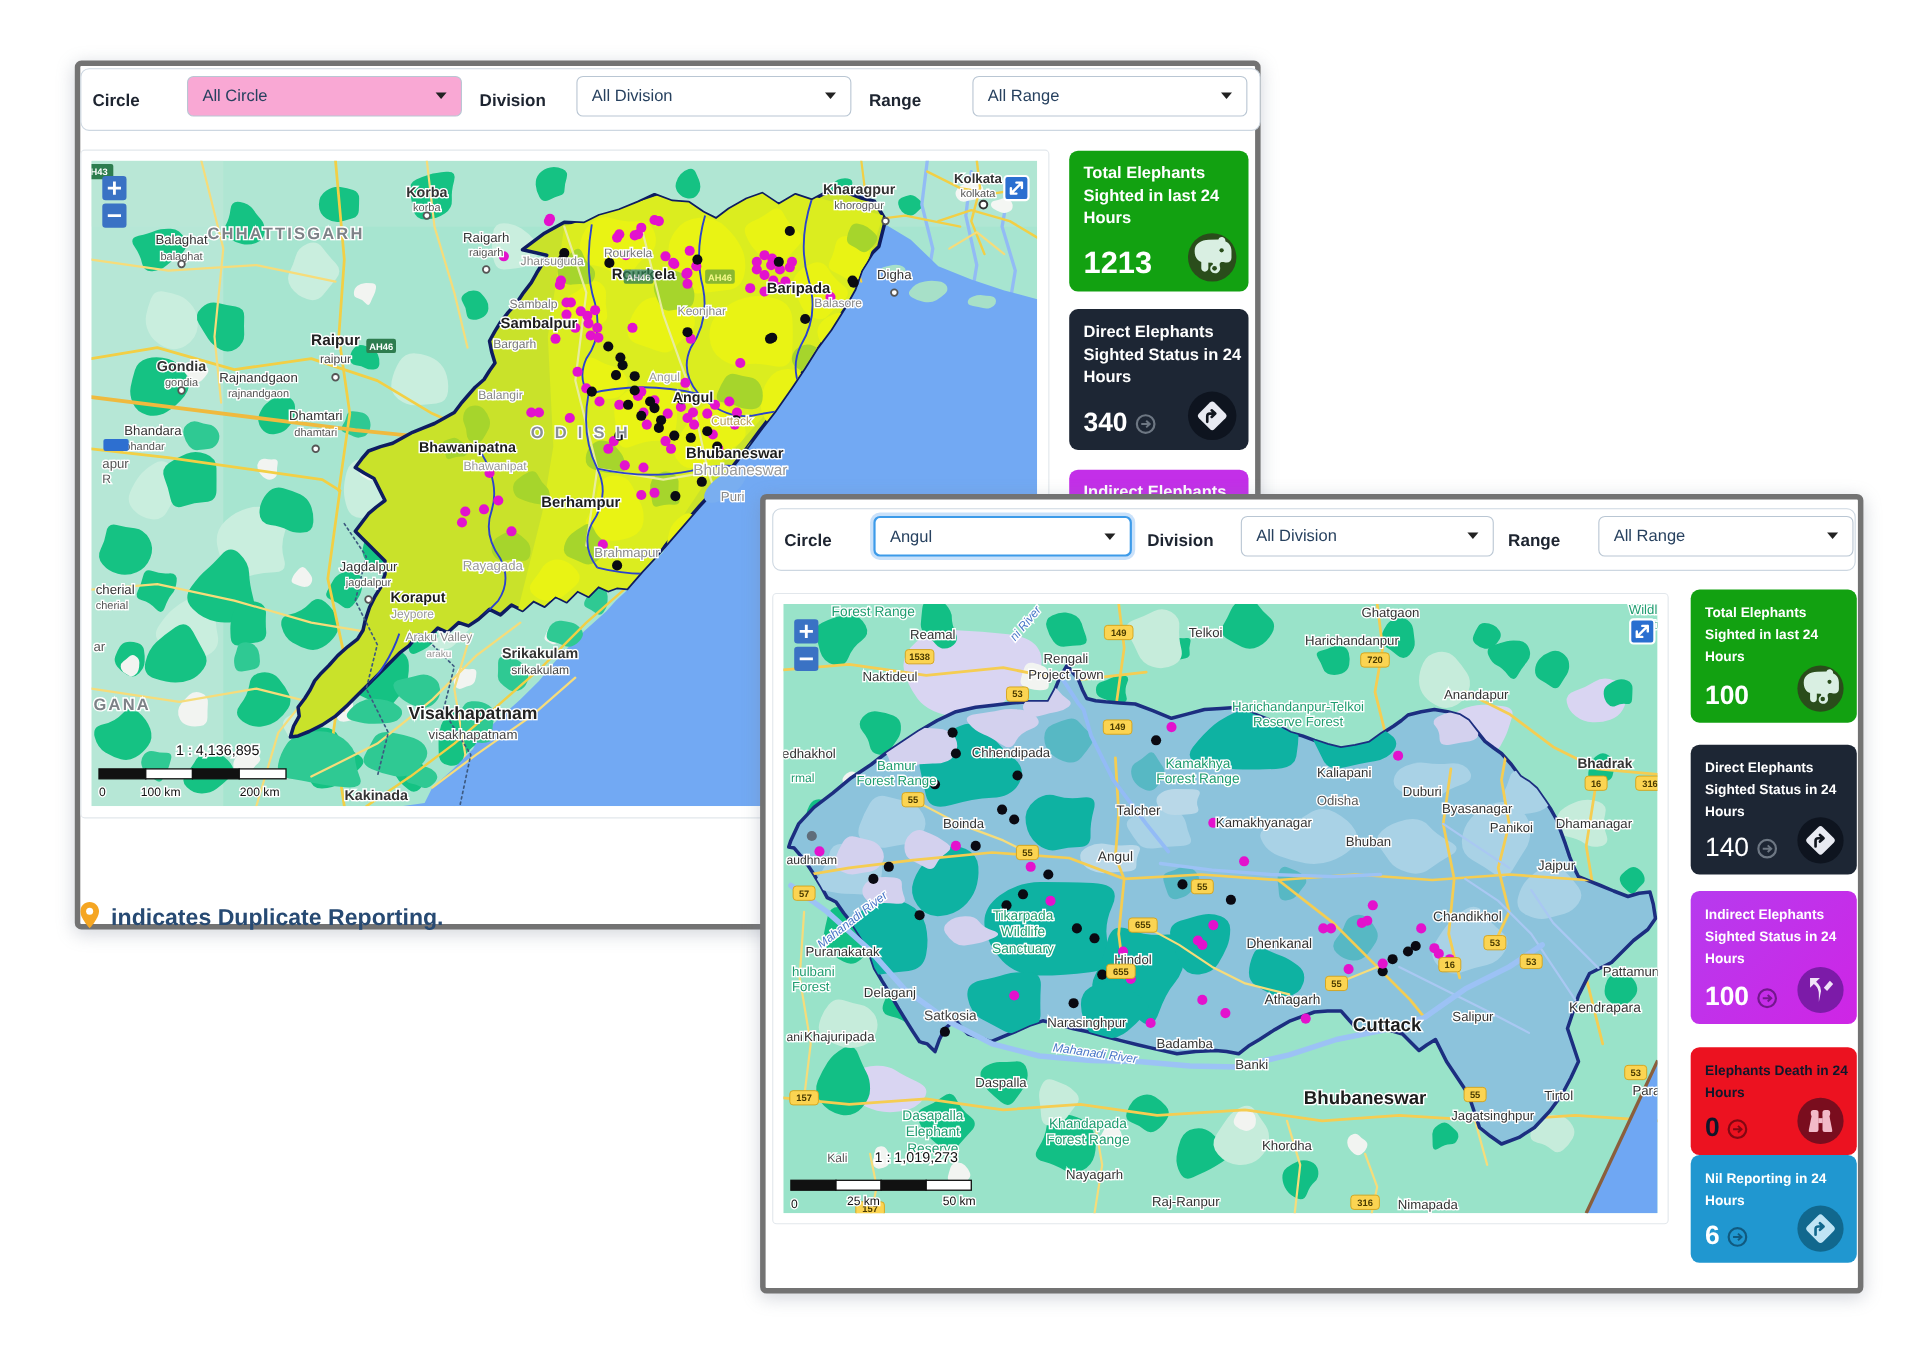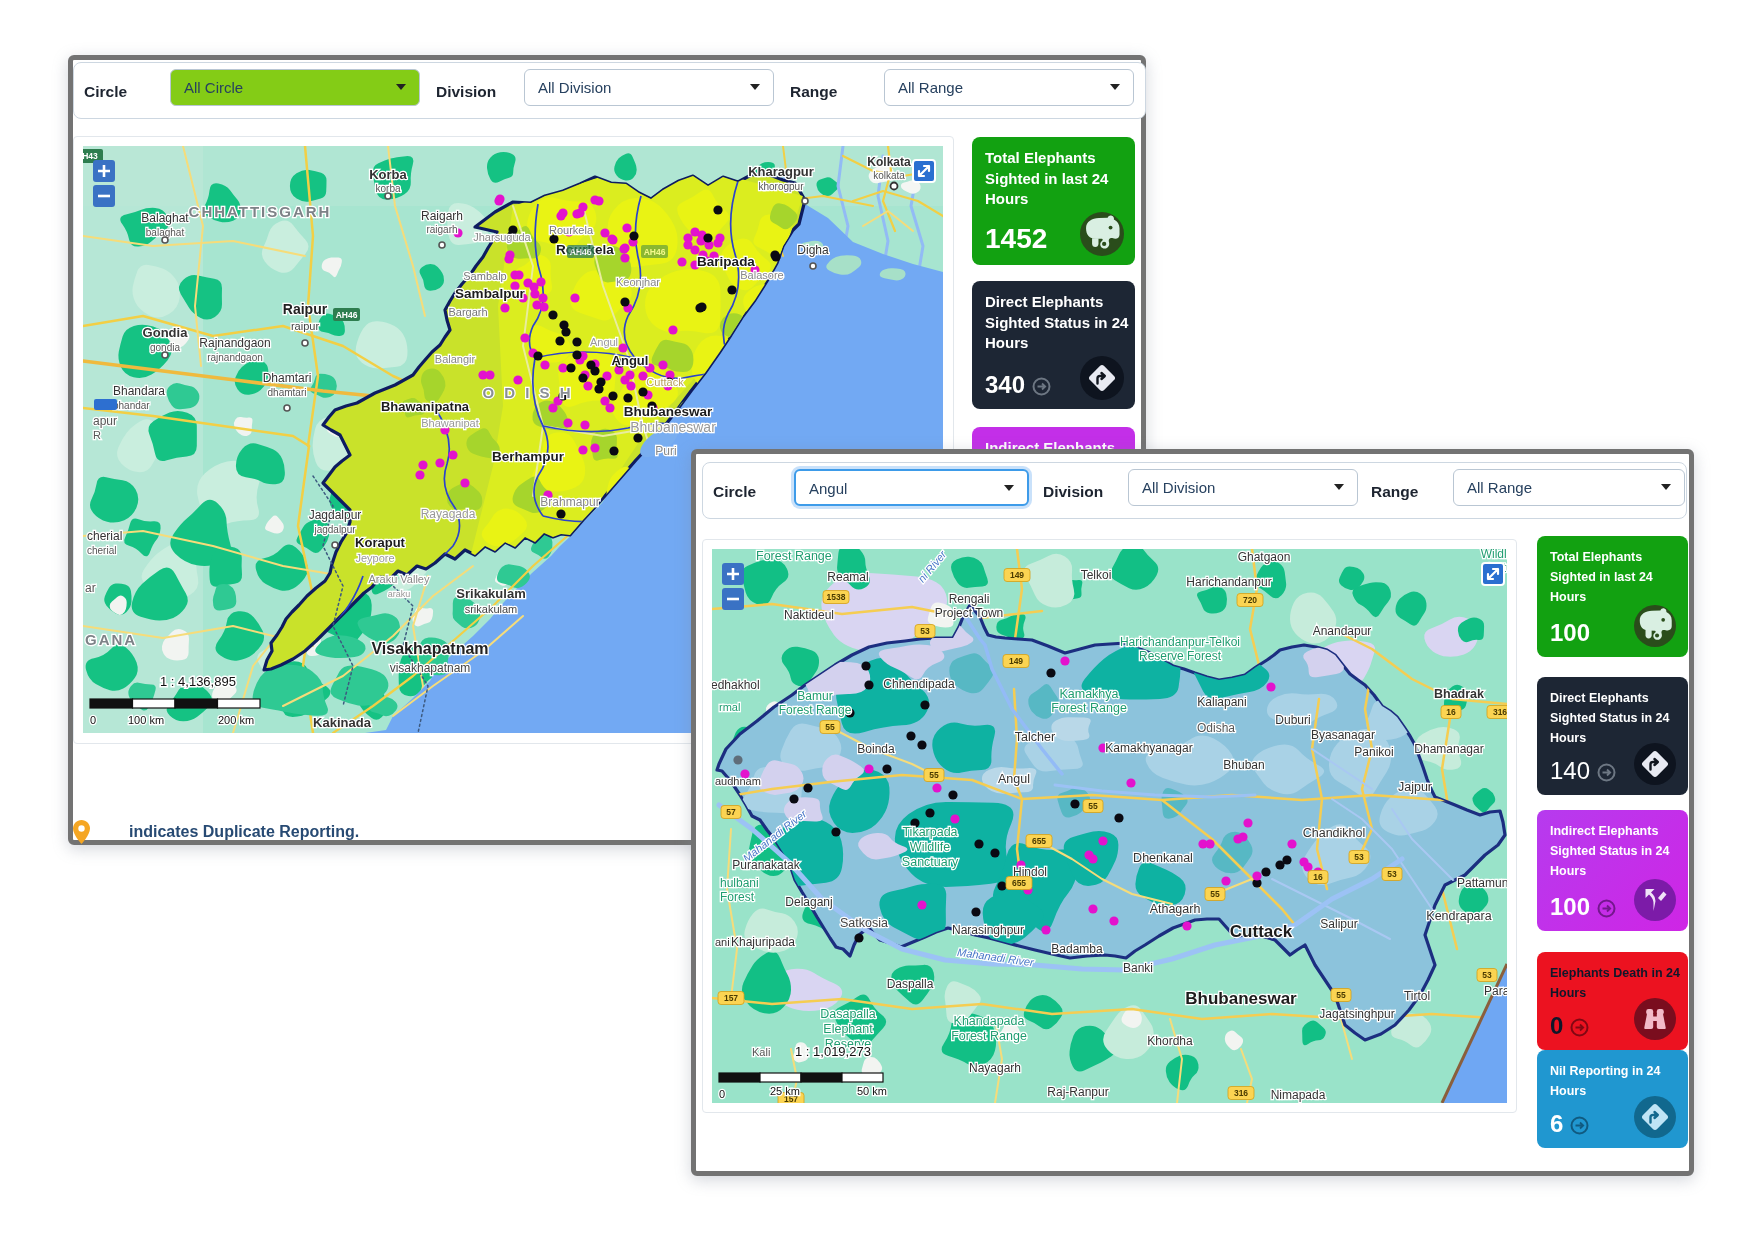--- a/index.html
+++ b/index.html
@@ -1,16 +1,16 @@
 <!DOCTYPE html>
 <html><head><meta charset="utf-8"><style>html,body{margin:0;padding:0;width:1756px;height:1240px;background:#ffffff;font-family:'Liberation Sans',sans-serif;overflow:hidden;}*{box-sizing:border-box;}.panel{position:absolute;background:#fff;border-radius:6px;box-shadow:0 4px 16px rgba(120,130,150,0.33);border:5px solid #737373;}</style></head><body>
 <div class="panel" style="left:68px;top:55px;width:1078px;height:790px;">
 <div style="position:absolute;left:0px;top:2px;width:1073px;height:57px;background:#fff;border:1px solid #cdd7e1;border-radius:8px;">
       <div style="position:absolute;left:10px;top:20px;font-size:15.5px;font-weight:bold;color:#1d2430;">Circle</div>
-      <div style="position:absolute;left:96px;top:6px;width:250px;height:37px;border:1.5px solid #b9c6d3;border-radius:6px;background:#84cc16;">
+      <div style="position:absolute;left:96px;top:6px;width:250px;height:37px;border:1.5px solid #b9c6d3;border-radius:6px;background:#f9a8d4;">
         <div style="position:absolute;left:13px;top:9px;font-size:15px;color:#27415f;">All Circle</div>
         <div style="position:absolute;right:13px;top:14px;width:0;height:0;border-left:5px solid transparent;border-right:5px solid transparent;border-top:6px solid #222;"></div>
       </div>
       <div style="position:absolute;left:362px;top:20px;font-size:15.5px;font-weight:bold;color:#1d2430;">Division</div>
       <div style="position:absolute;left:450px;top:6px;width:250px;height:37px;border:1.5px solid #b9c6d3;border-radius:6px;background:#fff;">
         <div style="position:absolute;left:13px;top:9px;font-size:15px;color:#27415f;">All Division</div>
         <div style="position:absolute;right:13px;top:14px;width:0;height:0;border-left:5px solid transparent;border-right:5px solid transparent;border-top:6px solid #222;"></div>
       </div>
       <div style="position:absolute;left:716px;top:20px;font-size:15.5px;font-weight:bold;color:#1d2430;">Range</div>
       <div style="position:absolute;left:810px;top:6px;width:250px;height:37px;border:1.5px solid #b9c6d3;border-radius:6px;background:#fff;">
@@ -425,21 +425,21 @@
           <rect x="10" y="39" width="22" height="22" rx="3" fill="#3a72c4"></rect>
           <path d="M15,50 H27" stroke="#fff" stroke-width="2.6"></path>
         </g>
 <g transform="translate(830,14)">
           <rect x="0" y="0" width="22" height="22" rx="3" fill="#2a6fd0" stroke="#fff" stroke-width="2"></rect>
           <path d="M6,16 L16,6 M6,16 l0,-5 M6,16 l5,0 M16,6 l0,5 M16,6 l-5,0" stroke="#fff" stroke-width="2.2" stroke-linecap="round"></path>
         </g>
 </svg></div>
 <div style="position:absolute;left:899px;top:77px;width:163px;height:128px;background:#12a111;border-radius:8px;color:#fff;">
       <div style="position:absolute;left:13px;top:11px;font-size:15px;font-weight:bold;line-height:20.5px;white-space:nowrap;">Total Elephants<br>Sighted in last 24<br>Hours</div>
-      <div style="position:absolute;left:13px;bottom:10px;font-size:28px;font-weight:bold;white-space:nowrap;">1452</div>
+      <div style="position:absolute;left:13px;bottom:10px;font-size:28px;font-weight:bold;white-space:nowrap;">1213</div>
       <svg style="position:absolute;right:9px;bottom:7px" width="48" height="48" viewBox="0 0 48 48">
         <g transform="translate(24,24)">
           <circle r="22" fill="#2a4d1b"></circle>
           <g transform="scale(1.9469026548672566) translate(-12,-12)">
             <path fill="#d9efe2" d="M3.8,9.0 C3.8,5.6 6.9,3.9 10.4,3.8 L14.9,3.6 C15.3,2.7 16.2,2.3 17.0,2.6 C17.9,2.9 18.3,3.7 18.1,4.5 C19.9,5.3 21.0,6.9 21.0,9.0 L21.0,12.2 C21.0,13.6 20.1,14.4 18.8,14.4 C17.6,14.4 17.2,13.9 16.3,14.2 C15.5,14.5 15.3,15.3 15.6,16.2 C15.9,17.2 15.7,18.3 14.7,19.0 C13.6,19.8 12.1,19.5 11.4,18.4 C10.8,17.4 11.1,16.2 12.0,15.6 C12.5,15.3 12.5,14.6 11.9,14.5 L8.7,14.4 C5.6,14.4 3.8,12.4 3.8,9.0 Z"></path>
             <path fill="#d9efe2" d="M6.9,14.2 L10.2,14.2 L10.2,17.0 C10.2,18.0 9.5,18.7 8.55,18.7 C7.6,18.7 6.9,18.0 6.9,17.0 Z"></path>
             <circle cx="13.1" cy="17.1" r="1.1" fill="#2a4d1b"></circle>
             <circle cx="16.4" cy="8.7" r="1" fill="#2a4d1b"></circle>
           </g>
         </g>
@@ -471,21 +471,21 @@
           <path d="M-1.5,11 L-1.5,4 Q-1.5,-1 -4.5,-4 L-6,-5.5 L-9.5,-2 L-9.5,-11 L-0.5,-11 L-4,-7.5 L-2,-5.5 Q0.5,-3 0.5,1 Z" fill="#f0e3f8"></path>
           <path d="M3,-2 L8.5,-8.5 L11.5,-5.5 L6,1 Z" fill="#f0e3f8"></path>
         </g>
       </svg>
     </div>
 <div style="position:absolute;left:0px;top:763px;height:24px;">
       <svg width="17" height="24" viewBox="0 0 17 24" style="position:absolute;left:0px;top:-3px">
         <path d="M8.5,0 C13.2,0 17,3.8 17,8.5 C17,14.9 8.5,24 8.5,24 C8.5,24 0,14.9 0,8.5 C0,3.8 3.8,0 8.5,0 Z" fill="#f5a623"></path>
         <circle cx="8.5" cy="8.5" r="3.2" fill="#fff"></circle>
       </svg>
-      <div style="position:absolute;left:28px;top:0px;font-size:16px;font-weight:bold;color:#274a73;white-space:nowrap;margin-left:28px;">indicates Duplicate Reporting.</div>
+      <div style="position:absolute;left:28px;top:0px;font-size:21px;font-weight:bold;color:#274a73;white-space:nowrap;">indicates Duplicate Reporting.</div>
     </div>
 </div>
 <div class="panel" style="left:691px;top:449px;width:1003px;height:727px;">
 <div style="position:absolute;left:6px;top:8px;width:985px;height:57px;background:#fff;border:1px solid #cdd7e1;border-radius:8px;">
       <div style="position:absolute;left:10px;top:20px;font-size:15.5px;font-weight:bold;color:#1d2430;">Circle</div>
       <div style="position:absolute;left:91px;top:6px;width:235px;height:37px;border:2px solid #3d9be9;box-shadow:0 0 0 3px rgba(100,170,240,0.35);border-radius:6px;background:#fff;">
         <div style="position:absolute;left:13px;top:9px;font-size:15px;color:#27415f;">Angul</div>
         <div style="position:absolute;right:13px;top:14px;width:0;height:0;border-left:5px solid transparent;border-right:5px solid transparent;border-top:6px solid #222;"></div>
       </div>
       <div style="position:absolute;left:340px;top:20px;font-size:15.5px;font-weight:bold;color:#1d2430;">Division</div>

